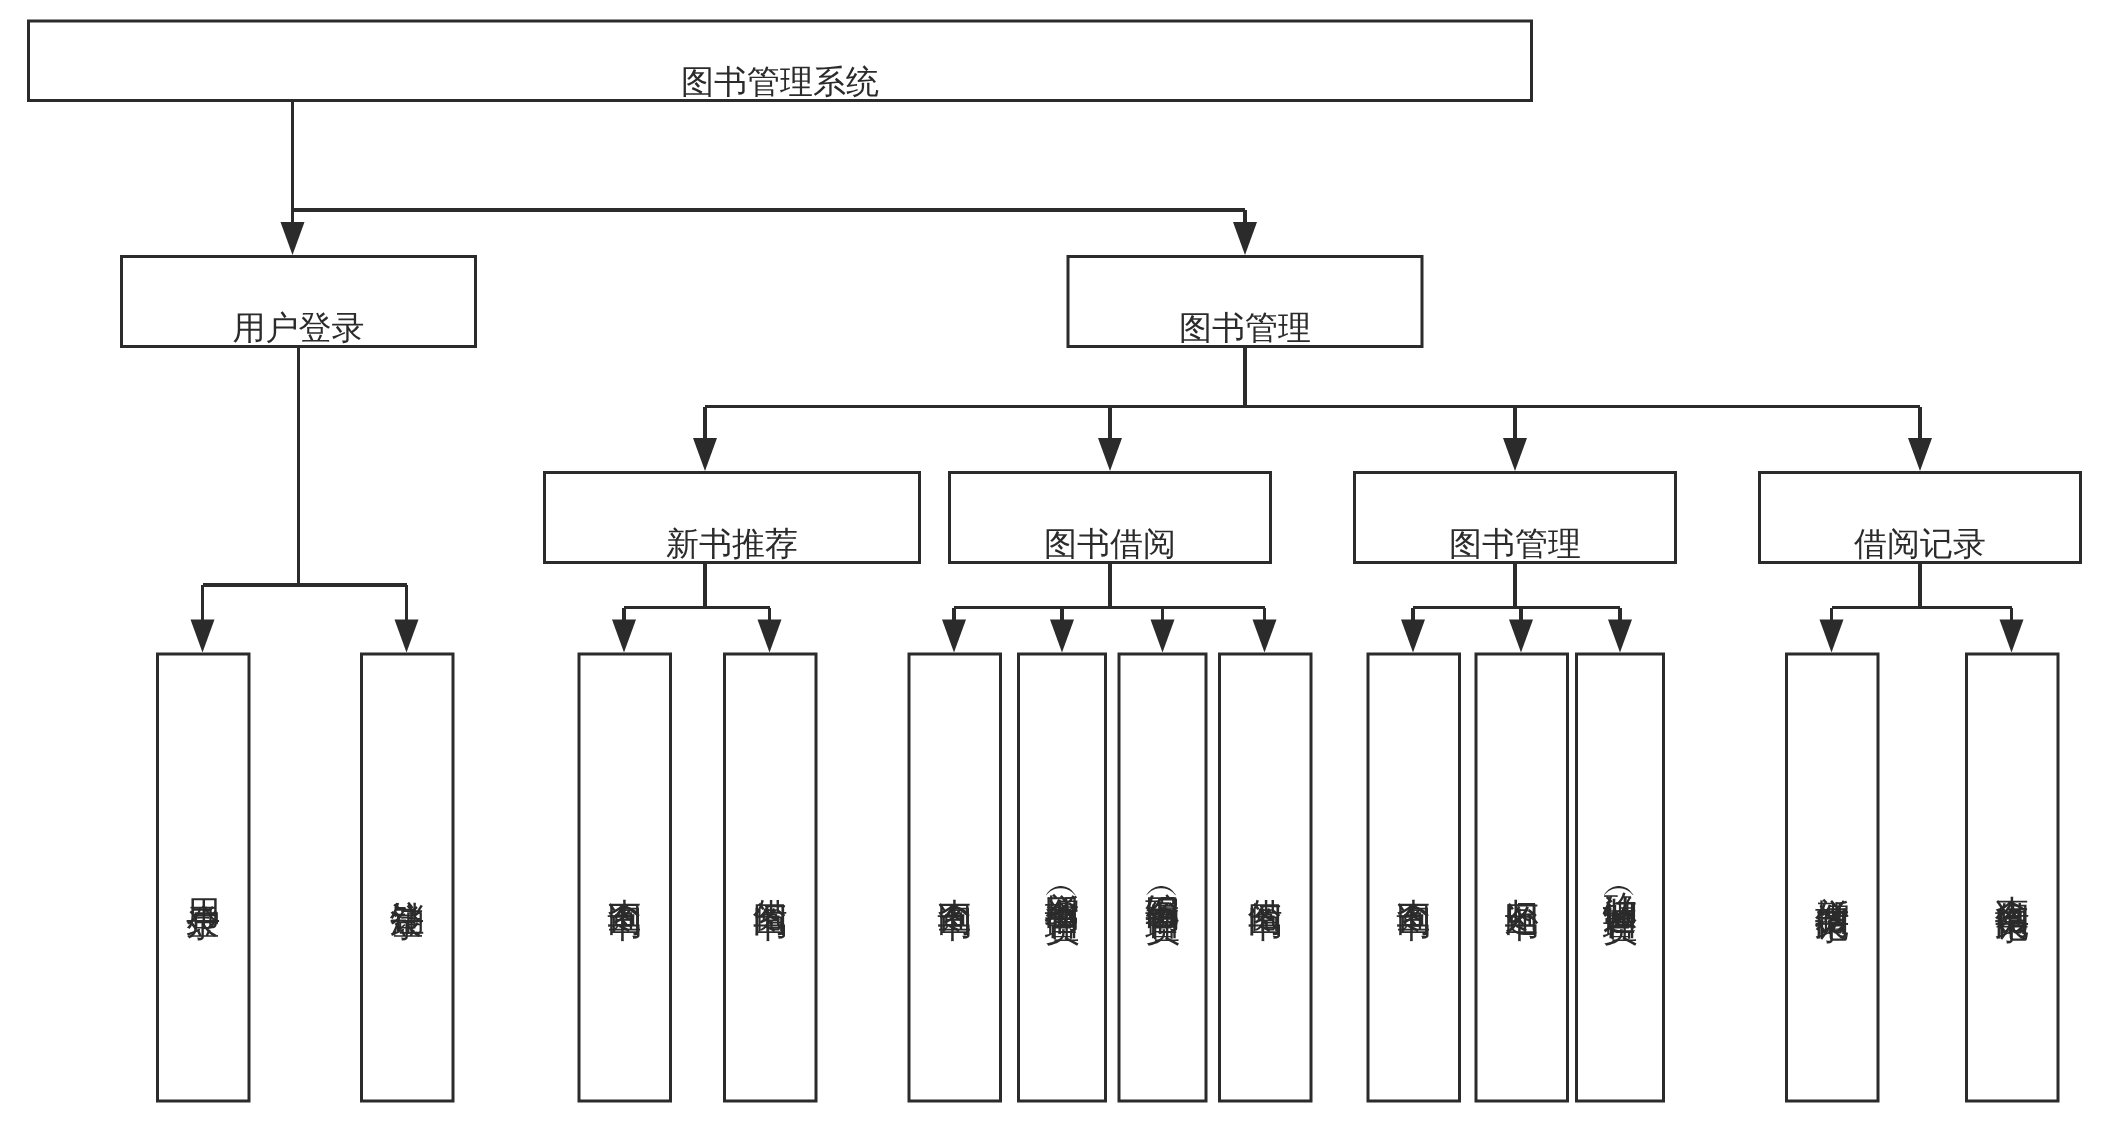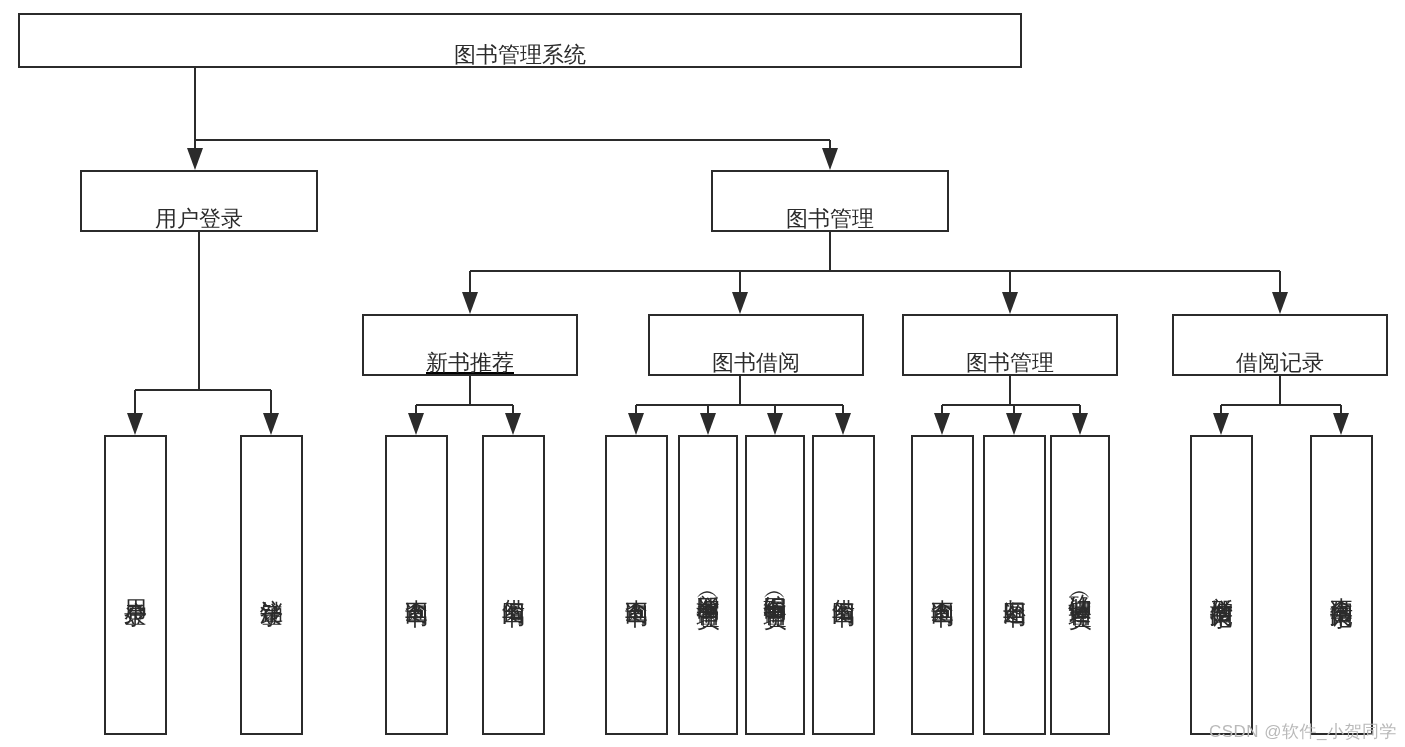--- a/index.html
+++ b/index.html
@@ -130,24 +130,24 @@
   <div id="node-layer">
       <div class="node horizontal" style="left: 18px; top: 13px; width: 1004px; height: 55px;">
         <span class="node-label">图书管理系统</span>
       </div>
       <div class="node horizontal" style="left: 80px; top: 170px; width: 238px; height: 62px;">
         <span class="node-label">用户登录</span>
       </div>
       <div class="node horizontal" style="left: 711px; top: 170px; width: 238px; height: 62px;">
         <span class="node-label">图书管理</span>
       </div>
-      <div class="node horizontal" style="left: 362px; top: 314px; width: 216px; height: 62px; text-decoration: underline;">
+      <div class="node horizontal" style="left: 362px; top: 314px; width: 252px; height: 62px;">
         <span class="node-label">新书推荐</span>
       </div>
-      <div class="node horizontal" style="left: 648px; top: 314px; width: 216px; height: 62px;">
+      <div class="node horizontal" style="left: 632px; top: 314px; width: 216px; height: 62px;">
         <span class="node-label">图书借阅</span>
       </div>
       <div class="node horizontal" style="left: 902px; top: 314px; width: 216px; height: 62px;">
         <span class="node-label">图书管理</span>
       </div>
       <div class="node horizontal" style="left: 1172px; top: 314px; width: 216px; height: 62px;">
         <span class="node-label">借阅记录</span>
       </div>
       <div class="node vertical" style="left: 104px; top: 435px; width: 63px; height: 300px;">
         <span class="node-label">用户登录</span>
@@ -182,14 +182,13 @@
       <div class="node vertical" style="left: 1050px; top: 435px; width: 60px; height: 300px;">
         <span class="node-label">确认归还（管理员）</span>
       </div>
       <div class="node vertical" style="left: 1190px; top: 435px; width: 63px; height: 300px;">
         <span class="node-label">新增借阅记录</span>
       </div>
       <div class="node vertical" style="left: 1310px; top: 435px; width: 63px; height: 300px;">
         <span class="node-label">查询借阅记录</span>
       </div>
     </div>
-  <div id="watermark">CSDN @软件_小贺同学</div>
 </div>
 
 </body></html>

